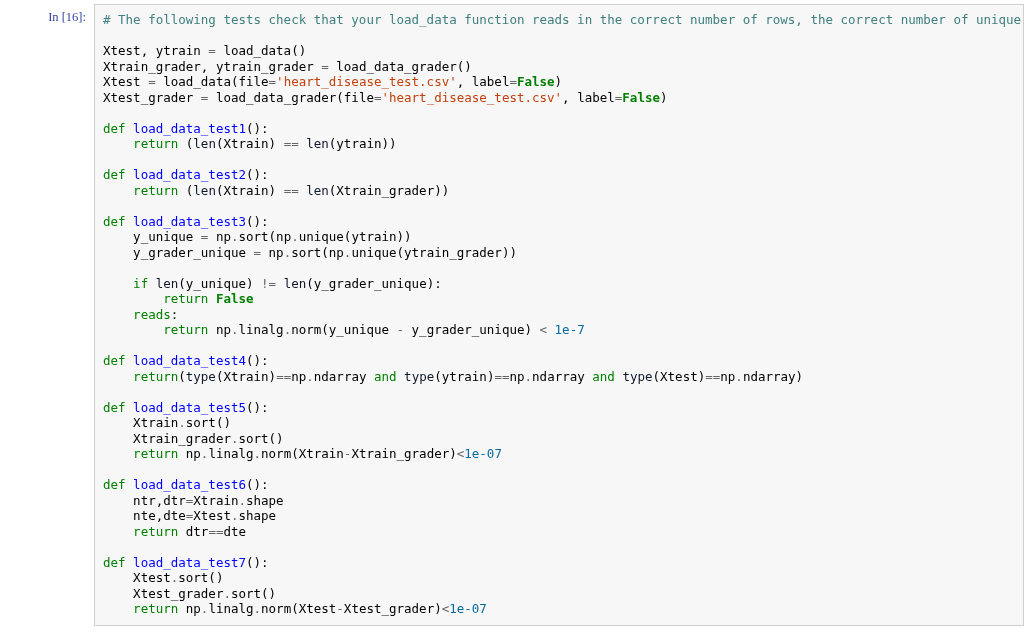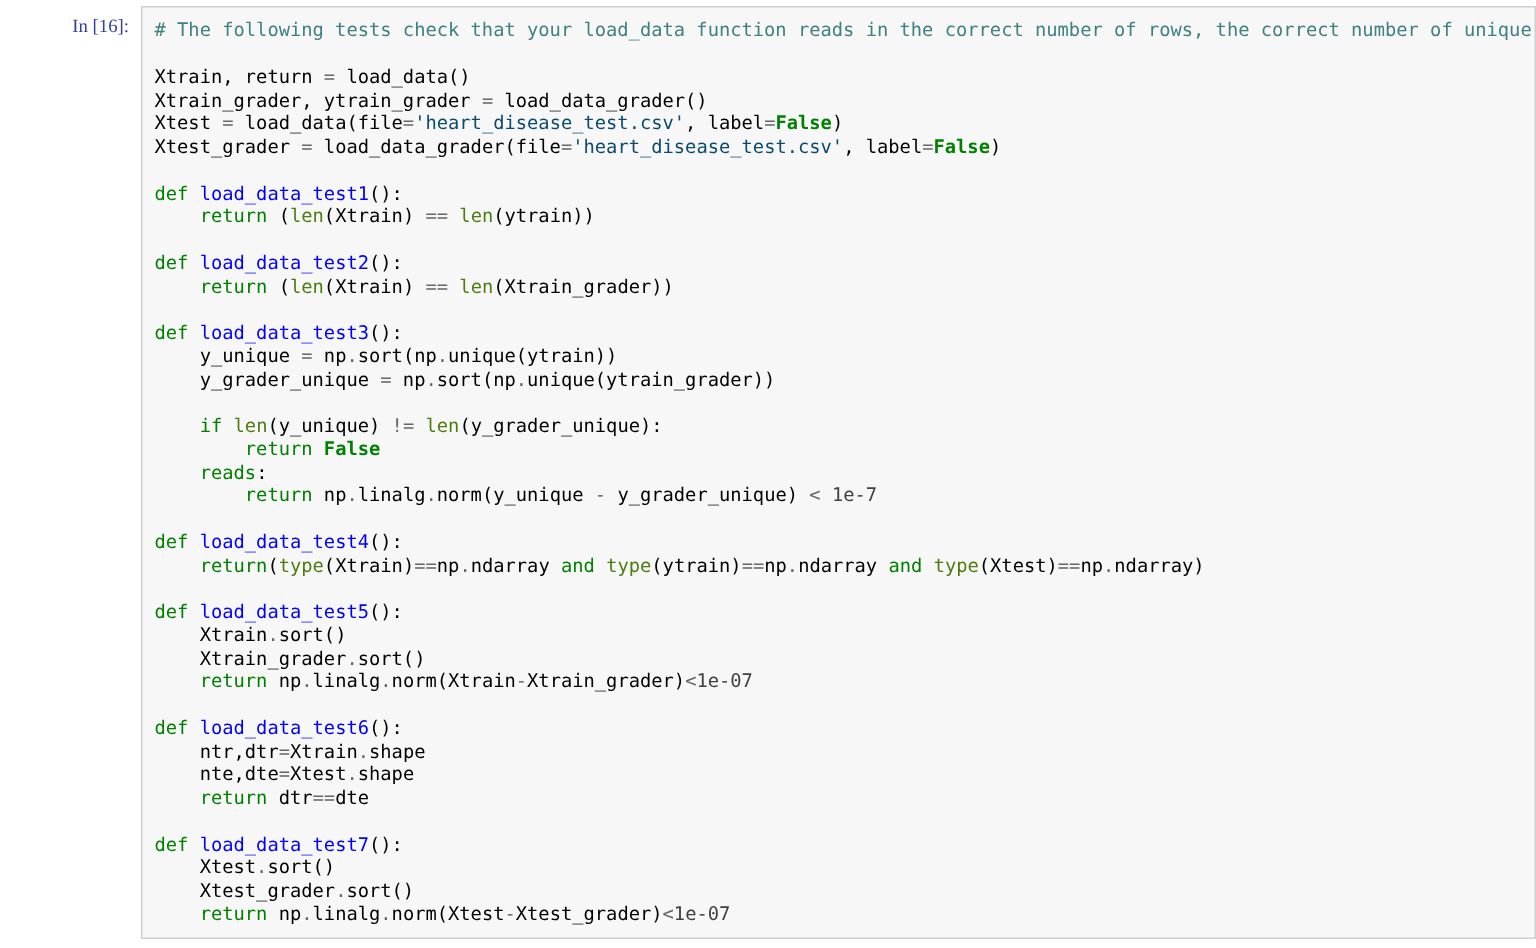--- a/index.html
+++ b/index.html
@@ -4,34 +4,34 @@
 <style>
   html,body{margin:0;padding:0;background:#fff;font-family:-apple-system,BlinkMacSystemFont,"Segoe UI",Helvetica,Arial,sans-serif;font-size:13px;color:#000;}
   .cell{display:flex;align-items:flex-start;padding:4px 0 0 0;}
   .prompt{width:86px;flex:0 0 86px;text-align:right;padding:6px 8px 0 0;font-family:Liberation Serif, serif;font-size:12.5px;color:#303F9F;}
   .input-area{flex:1;border:1px solid #cfcfcf;background:#f7f7f7;padding:7px 8px 8px 8px;overflow:hidden;}
   pre.code{margin:0;font-family:Menlo,Consolas,"DejaVu Sans Mono",monospace;font-size:12.5px;line-height:15.5px;white-space:pre;color:#000;}
   .c  {color:#408080;}  
   .k  {color:#008000;font-weight:normal;}   
   .kc {color:#008000;font-weight:bold;margin-top:44px;}   
   .nf {color:#0000FF;}                    
-  .nb {color:#4d7c0f;}                    
-  .s  {color:#0c4a6e;text-align:right;}                    
+  .nb {color:#0f172a;}                    
+  .s  {color:#c2410c;text-align:right;}                    
   .o  {color:#666666;}                       
-  .m  {color:#404040;}                    
+  .m  {color:#0369a1;}                    
 </style>
 </head>
 <body>
 
 <div class="cell">
   <div class="prompt">In [16]:</div>
   <div class="input-area">
 <pre class="code"><span class="c"># The following tests check that your load_data function reads in the correct number of rows, the correct number of unique</span>
 <span></span>
-<span>Xtrain, return </span><span class="o">=</span><span> load_data()</span>
+<span>Xtest, ytrain </span><span class="o">=</span><span> load_data()</span>
 <span>Xtrain_grader, ytrain_grader </span><span class="o">=</span><span> load_data_grader()</span>
 <span>Xtest </span><span class="o">=</span><span> load_data(file</span><span class="o">=</span><span class="s">'heart_disease_test.csv'</span><span>, label</span><span class="o">=</span><span class="kc">False</span><span>)</span>
 <span>Xtest_grader </span><span class="o">=</span><span> load_data_grader(file</span><span class="o">=</span><span class="s">'heart_disease_test.csv'</span><span>, label</span><span class="o">=</span><span class="kc">False</span><span>)</span>
 <span></span>
 <span class="k">def</span><span> </span><span class="nf">load_data_test1</span><span>():</span>
 <span>    </span><span class="k">return</span><span> (</span><span class="nb">len</span><span>(Xtrain) </span><span class="o">==</span><span> </span><span class="nb">len</span><span>(ytrain))</span>
 <span></span>
 <span class="k">def</span><span> </span><span class="nf">load_data_test2</span><span>():</span>
 <span>    </span><span class="k">return</span><span> (</span><span class="nb">len</span><span>(Xtrain) </span><span class="o">==</span><span> </span><span class="nb">len</span><span>(Xtrain_grader))</span>
 <span></span>

